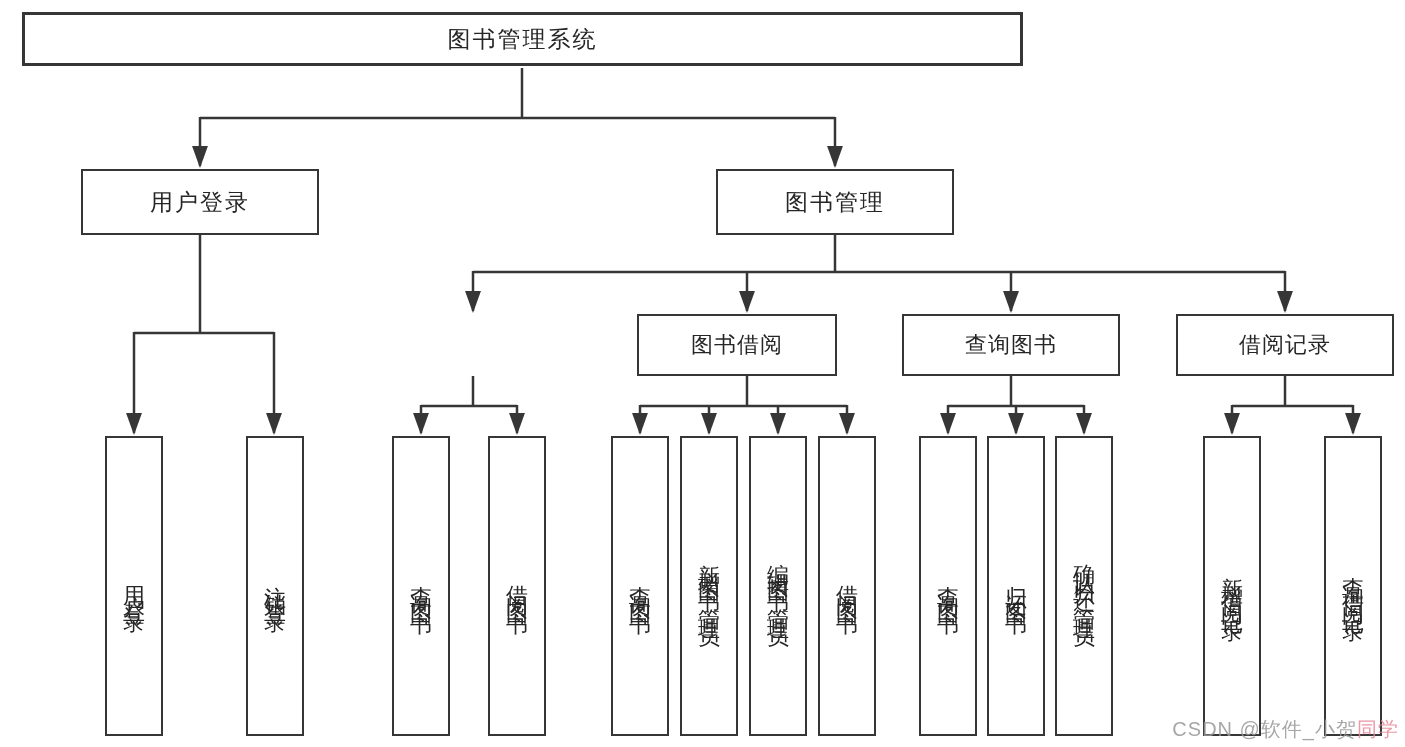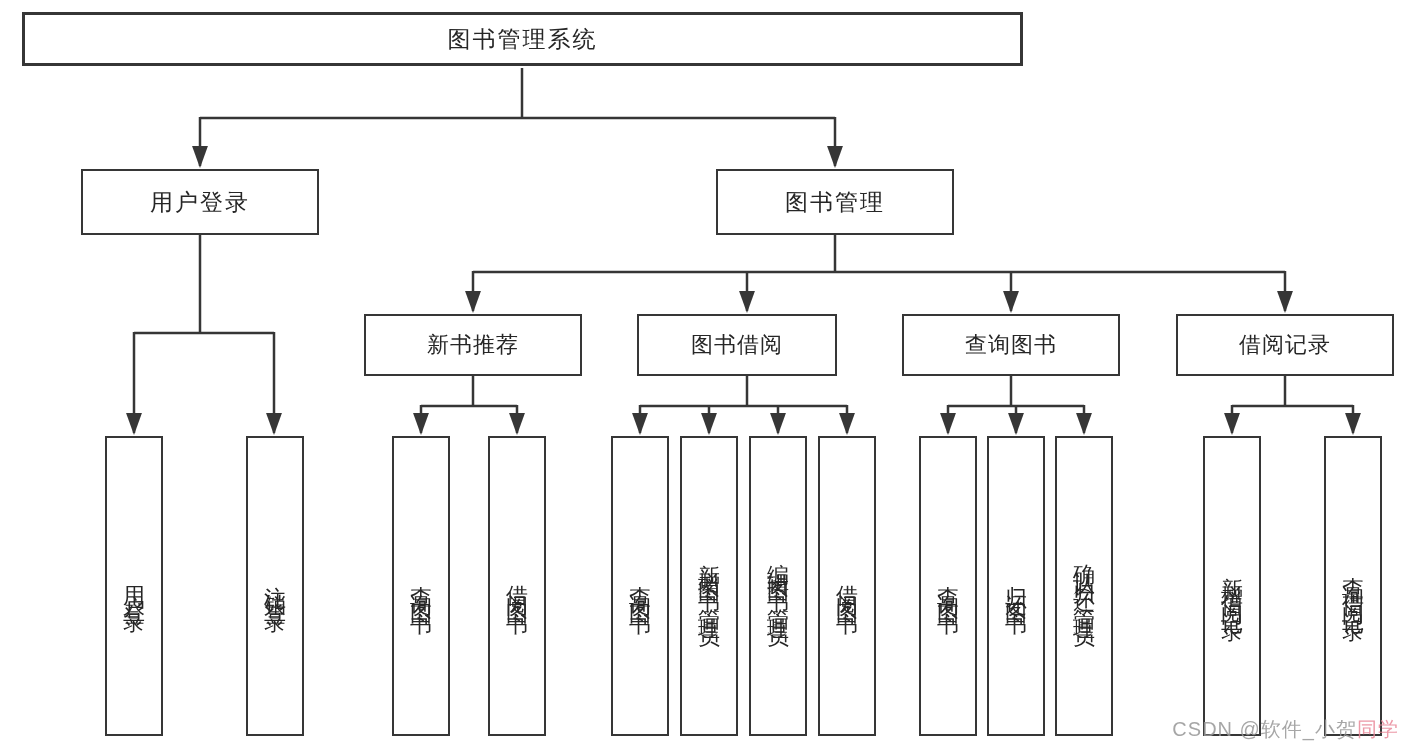--- a/index.html
+++ b/index.html
@@ -81,21 +81,20 @@
       <line x1="1232" y1="405" x2="1232" y2="433" marker-end="url(#ah)"></line>
       <line x1="1353" y1="405" x2="1353" y2="433" marker-end="url(#ah)"></line>
     </g>
   </svg>
 
   <div class="node root" style="left:22px;top:12px;width:1001px;height:54px">图书管理系统</div>
 
   <div class="node h2" style="left:81px;top:169px;width:238px;height:66px">用户登录</div>
   <div class="node h2" style="left:716px;top:169px;width:238px;height:66px">图书管理</div>
 
-  <div class="node h3" style="left:364px;top:314px;width:218px;height:62px">新书推荐</div>
   <div class="node h3" style="left:637px;top:314px;width:200px;height:62px">图书借阅</div>
   <div class="node h3" style="left:902px;top:314px;width:218px;height:62px">查询图书</div>
   <div class="node h3" style="left:1176px;top:314px;width:218px;height:62px">借阅记录</div>
 
   <div class="node v" style="left:105px;top:436px;width:58px;height:300px">用户登录</div>
   <div class="node v" style="left:246px;top:436px;width:58px;height:300px">注销登录</div>
 
   <div class="node v" style="left:392px;top:436px;width:58px;height:300px">查询图书</div>
   <div class="node v" style="left:488px;top:436px;width:58px;height:300px">借阅图书</div>
 

